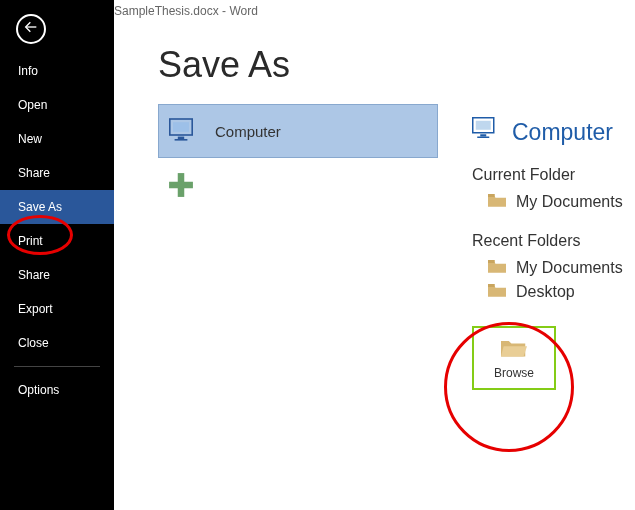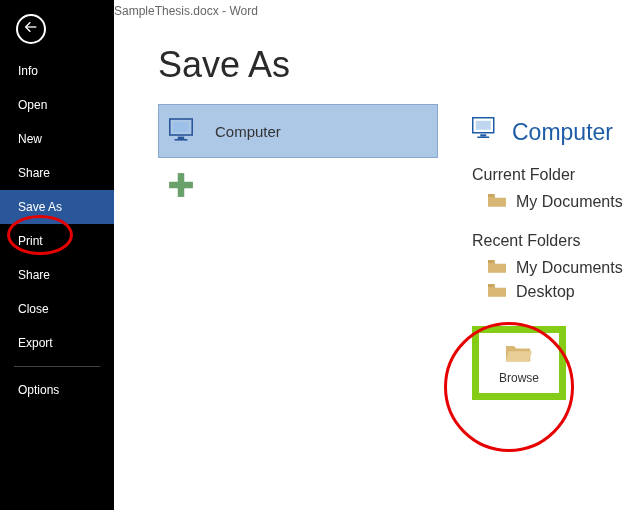--- a/index.html
+++ b/index.html
@@ -135,21 +135,21 @@
     padding: 3px 0 3px 16px;
   }
   .folder-row .folder-icon {
     margin-right: 10px;
   }
   .folder-icon svg { width: 18px; height: 14px; }
 
   .browse-btn {
     width: 80px;
     height: 60px;
-    border: 7px solid #84cc16;
+    border: 2px solid #84cc16;
     display: flex;
     flex-direction: column;
     align-items: center;
     justify-content: center;
     font-size: 12px;
     color: #333;
     margin-top: 22px;
     margin-left: 0;
     background: #fff;
   }
@@ -193,22 +193,22 @@
     </span>
   </div>
 
   <div class="side-item">Info</div>
   <div class="side-item">Open</div>
   <div class="side-item">New</div>
   <div class="side-item">Share</div>
   <div class="side-item selected">Save As</div>
   <div class="side-item">Print</div>
   <div class="side-item">Share</div>
+  <div class="side-item">Export</div>
   <div class="side-item">Close</div>
-  <div class="side-item">Export</div>
 
   <hr class="side-sep">
 
   <div class="side-item">Options</div>
 </div>
 
 <div class="main">
   <div class="page-title">Save As</div>
 
   <div class="location-list">

